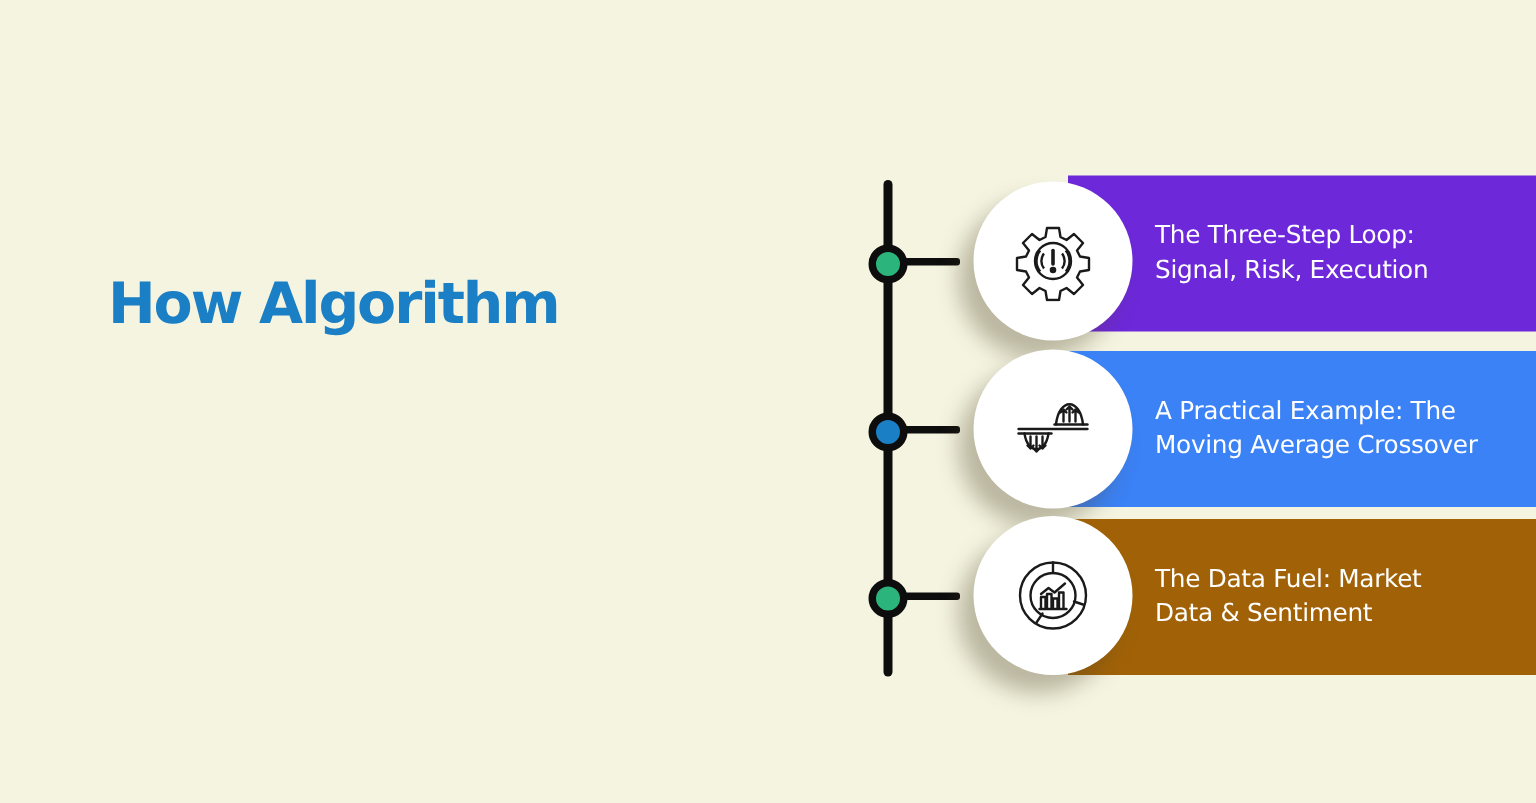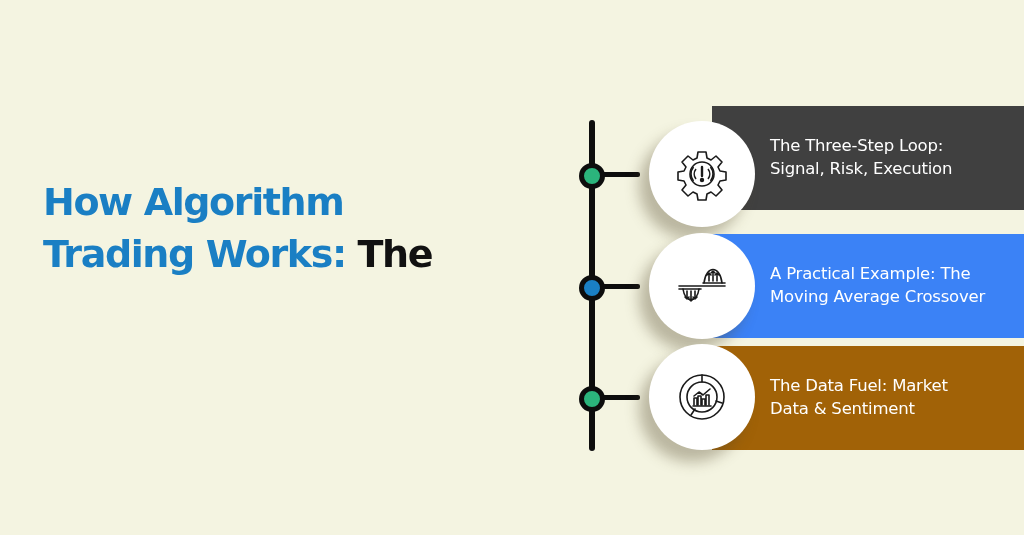--- a/index.html
+++ b/index.html
@@ -3,21 +3,21 @@
   <meta charset="utf-8">
   <style>
     html, body { margin: 0; padding: 0; }
     body {
       width: 1024px; height: 535px; overflow: hidden;
       background: #f4f4e1;
       position: relative;
       font-family: "Liberation Sans", "DejaVu Sans", sans-serif;
     }
     .title {
-      position: absolute; left: 43px; top: 176px; width: 460px;
+      position: absolute; left: 72px; top: 176px; width: 460px;
       font-family: "DejaVu Sans", "Liberation Sans", sans-serif;
       font-weight: bold; font-size: 38px; line-height: 52px;
       letter-spacing: -1.4px;
     }
     .title .accent { color: #1a7fc4; }
     .title .dark { color: #111111; }
 
     .timeline-line {
       position: absolute; left: 589px; top: 120px; width: 6px; height: 331px;
       background: #0d0d0d; border-radius: 3px;
@@ -48,28 +48,27 @@
       box-shadow: -10px 12px 14px rgba(80, 70, 40, 0.35);
       display: flex; align-items: center; justify-content: center;
     }
     .circle svg { width: 54px; height: 54px; }
   </style>
 </head>
 <body>
 
 <div class="title">
   <div><span class="accent">How Algorithm</span></div>
-  <div><span class="accent">Trading Works:</span><span class="dark"> The</span></div>
 </div>
 
 <div class="timeline-line"></div>
 
 <div class="node" style="top:163px; background:#2bb47c;"></div>
 <div class="connector" style="top:172px;"></div>
-<div class="card" style="top:106px; background:#404040;">
+<div class="card" style="top:117px; background:#6d28d9;">
   <div class="card-text">
     <div>The Three-Step Loop:</div>
     <div>Signal, Risk, Execution</div>
   </div>
 </div>
 <div class="circle" style="top:121px;">
   <svg viewBox="0 0 54 54" fill="none" stroke="#1a1a1a" stroke-width="1.6" stroke-linejoin="round">
     <path d="M23 5h8l1 6 4 2 5-4 6 6-4 5 2 4 6 1v8l-6 1-2 4 4 5-6 6-5-4-4 2-1 6h-8l-1-6-4-2-5 4-6-6 4-5-2-4-6-1v-8l6-1 2-4-4-5 6-6 5 4 4-2z"></path>
     <circle cx="27" cy="27" r="12"></circle>
     <path d="M27 20v9" stroke-width="2.4" stroke-linecap="round"></path>

